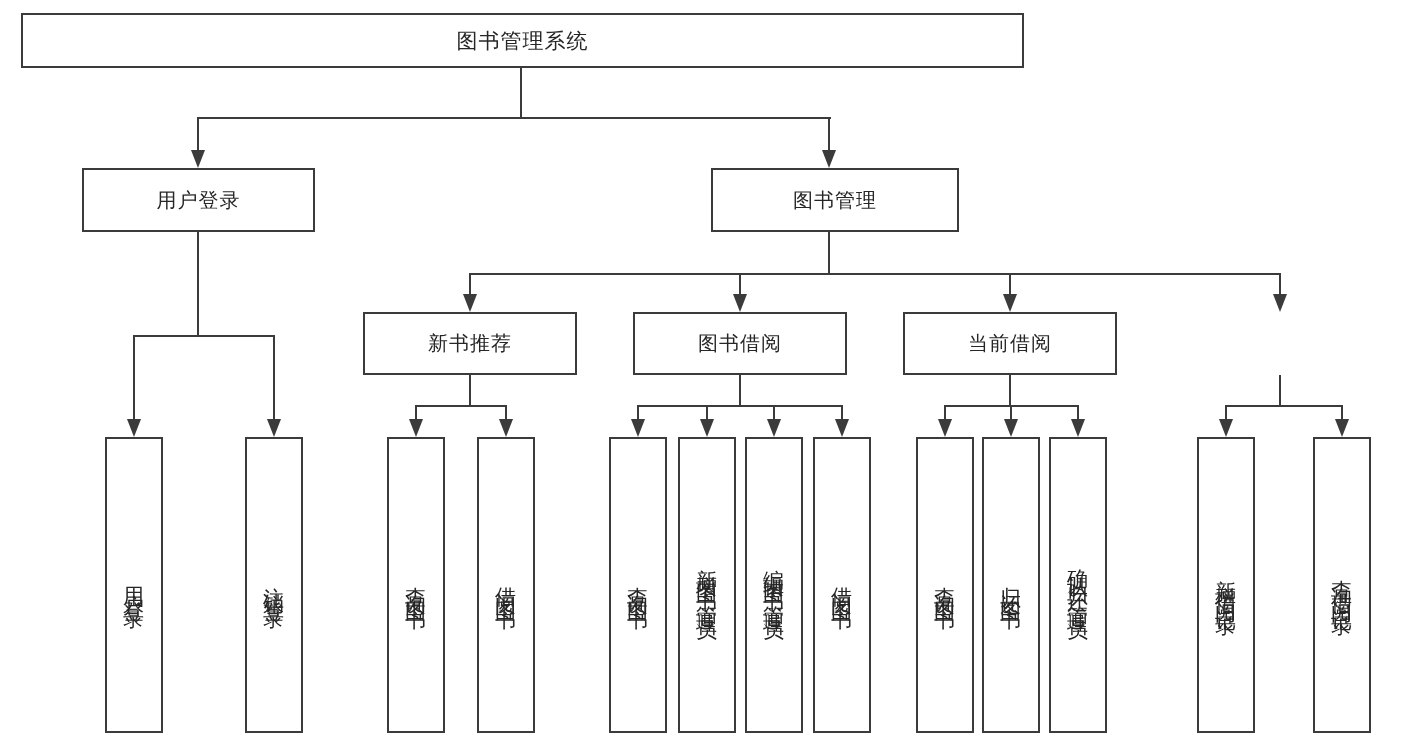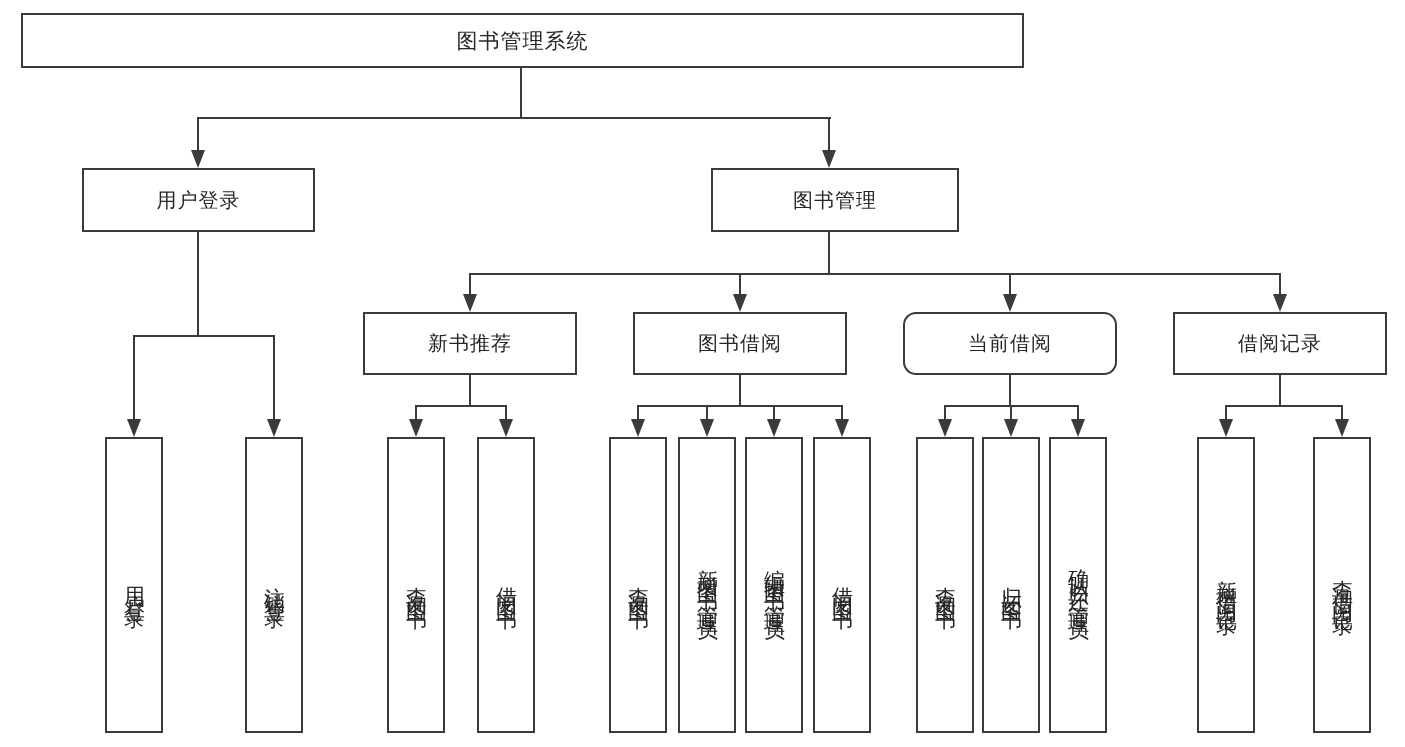--- a/index.html
+++ b/index.html
@@ -6,21 +6,21 @@
     --line:#3b3b3b;
     --text:#262626;
     --bg:#ffffff;
     --wm:#a6a6a6;
   }
   html,body{margin:0;padding:0;background:#fff;}
   #stage{
     position:relative;
     width:1405px;height:747px;
     background:var(--bg);
-    font-family:Liberation Serif, serif;
+    font-family:Liberation Sans, sans-serif;
     color:var(--text);
     overflow:hidden;
   }
   .box{
     position:absolute;
     box-sizing:border-box;
     background:#fff;
     border:2px solid var(--line);
     display:flex;
     align-items:center;
@@ -85,22 +85,21 @@
   <div class="arrowhead" style="left:463px;top:294px;"></div>
   <div class="vline" style="left:739px;top:273px;height:23px;"></div>
   <div class="arrowhead" style="left:733px;top:294px;"></div>
   <div class="vline" style="left:1009px;top:273px;height:23px;"></div>
   <div class="arrowhead" style="left:1003px;top:294px;"></div>
   <div class="vline" style="left:1279px;top:273px;height:23px;"></div>
   <div class="arrowhead" style="left:1273px;top:294px;"></div>
 
   <div class="box" style="left:363px;top:312px;width:214px;height:63px;">新书推荐</div>
   <div class="box" style="left:633px;top:312px;width:214px;height:63px;">图书借阅</div>
-  <div class="box" style="left:903px;top:312px;width:214px;height:63px;border-radius:13px;">当前借阅</div>
-  <div class="box" style="left:1173px;top:312px;width:214px;height:63px;">借阅记录</div>
+  <div class="box" style="left:903px;top:312px;width:214px;height:63px;">当前借阅</div>
 
   <div class="vline" style="left:469px;top:375px;height:31px;"></div>
   <div class="hline" style="left:415px;top:405px;width:92px;"></div>
   <div class="vline" style="left:415px;top:405px;height:16px;"></div>
   <div class="arrowhead" style="left:409px;top:419px;"></div>
   <div class="vline" style="left:505px;top:405px;height:16px;"></div>
   <div class="arrowhead" style="left:499px;top:419px;"></div>
 
   <div class="vline" style="left:739px;top:375px;height:31px;"></div>
   <div class="hline" style="left:637px;top:405px;width:206px;"></div>

